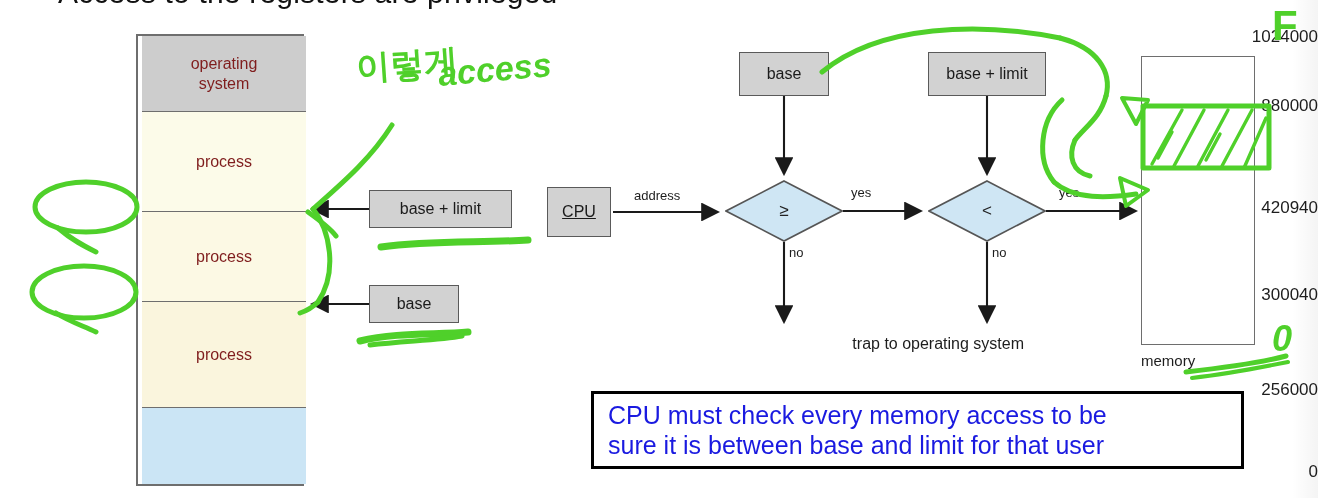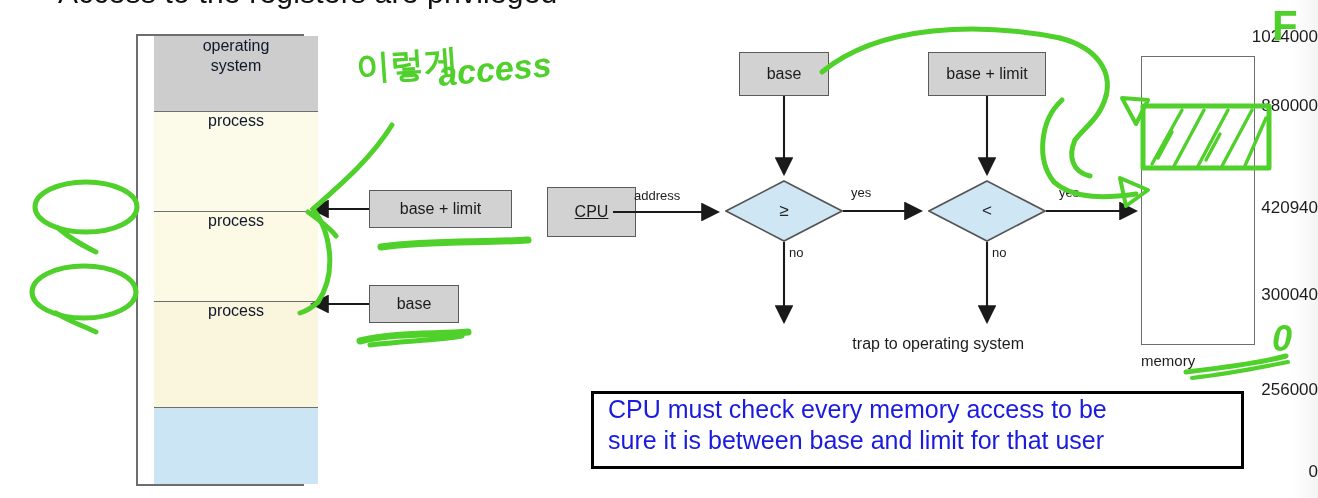--- a/index.html
+++ b/index.html
@@ -18,23 +18,23 @@
     pointer-events:none;}
 
   .slide-title{
     position:absolute;left:58px;top:-24px;
     font-size:30px;color:#111;letter-spacing:.2px;white-space:nowrap;
   }
 
   
   .memcol{position:absolute;left:136px;top:34px;width:168px;height:452px;
     border:2px solid #6e6e6e;box-sizing:border-box;background:#fff;}
-  .memseg{position:absolute;left:16px;width:100%;box-sizing:border-box;
-    display:flex;justify-content:center;
-    font-size:16px;color:#0f172a;}
+  .memseg{position:absolute;left:4px;width:100%;box-sizing:border-box;
+    display:flex;align-items:center;justify-content:center;
+    font-size:16px;color:#7f1d1d;}
   .seg-os{top:0;height:76px;background:#cdcdcd;border-bottom:1.5px solid #6e6e6e;line-height:1.25;text-align:center;}
   .seg-p1{top:76px;height:100px;background:#fcfbe9;border-bottom:1.5px solid #6e6e6e;}
   .seg-p2{top:176px;height:90px;background:#fcf9e4;border-bottom:1.5px solid #6e6e6e;}
   .seg-p3{top:266px;height:106px;background:#faf5dd;border-bottom:1.5px solid #6e6e6e;}
   .seg-free{top:372px;height:76px;background:#cbe5f5;}
 
   .addr{position:absolute;right:0;font-size:17px;color:#1d1d1d;white-space:nowrap;text-align:right;}
 
   
   .gbox{position:absolute;background:#d2d2d2;border:1.5px solid #5a5a5a;
@@ -52,21 +52,21 @@
 
   
   .membox{position:absolute;left:1141px;top:56px;width:114px;height:289px;
     border:1.5px solid #6e6e6e;background:#fff;box-sizing:border-box;}
   .memlabel{position:absolute;left:1141px;top:352px;width:114px;text-align:left;
     font-size:15px;color:#1d1d1d;}
 
   
   .callout{position:absolute;left:591px;top:391px;width:653px;height:78px;
     border:3px solid #000;background:#fff;box-sizing:border-box;
-    display:flex;flex-direction:column;padding-left:14px;}
+    display:flex;flex-direction:column;justify-content:center;padding-left:14px;}
   .callout div{font-size:25px;color:#1a1ae0;line-height:1.22;white-space:nowrap;}
 
   
   .ink{position:absolute;left:0;top:0;width:1318px;height:498px;pointer-events:none;}
   .hand{position:absolute;color:#4fd02a;font-size:34px;white-space:nowrap;}
   .handmark{position:absolute;color:#4fd02a;white-space:nowrap;}
 </style>
 </head>
 <body>
 
@@ -90,21 +90,21 @@
   <div class="addr" style="top:27px;width:128px;">1024000</div>
   <div class="addr" style="top:96px;width:128px;">880000</div>
   <div class="addr" style="top:198px;width:128px;">420940</div>
   <div class="addr" style="top:285px;width:128px;">300040</div>
   <div class="addr" style="top:380px;width:128px;">256000</div>
   <div class="addr" style="top:462px;width:128px;">0</div>
 
   <div class="gbox" style="left:369px;top:190px;width:143px;height:38px;">base + limit</div>
   <div class="gbox" style="left:369px;top:285px;width:90px;height:38px;">base</div>
 
-  <div class="gbox" style="left:547px;top:187px;width:89px;height:50px;text-decoration:underline;">CPU</div>
+  <div class="gbox" style="left:547px;top:187px;width:64px;height:50px;text-decoration:underline;">CPU</div>
 
   <div class="gbox" style="left:739px;top:52px;width:90px;height:44px;">base</div>
 
   <div class="gbox" style="left:928px;top:52px;width:118px;height:44px;">base + limit</div>
 
   <div class="diamond" style="left:725px;top:180px;">
     <svg class="dshape" viewBox="0 0 118 62" preserveAspectRatio="none">
       <polygon points="59,1 117,31 59,61 1,31" fill="#cfe6f4" stroke="#555" stroke-width="1.6"></polygon>
     </svg>
     <div class="dlabel">≥</div>

